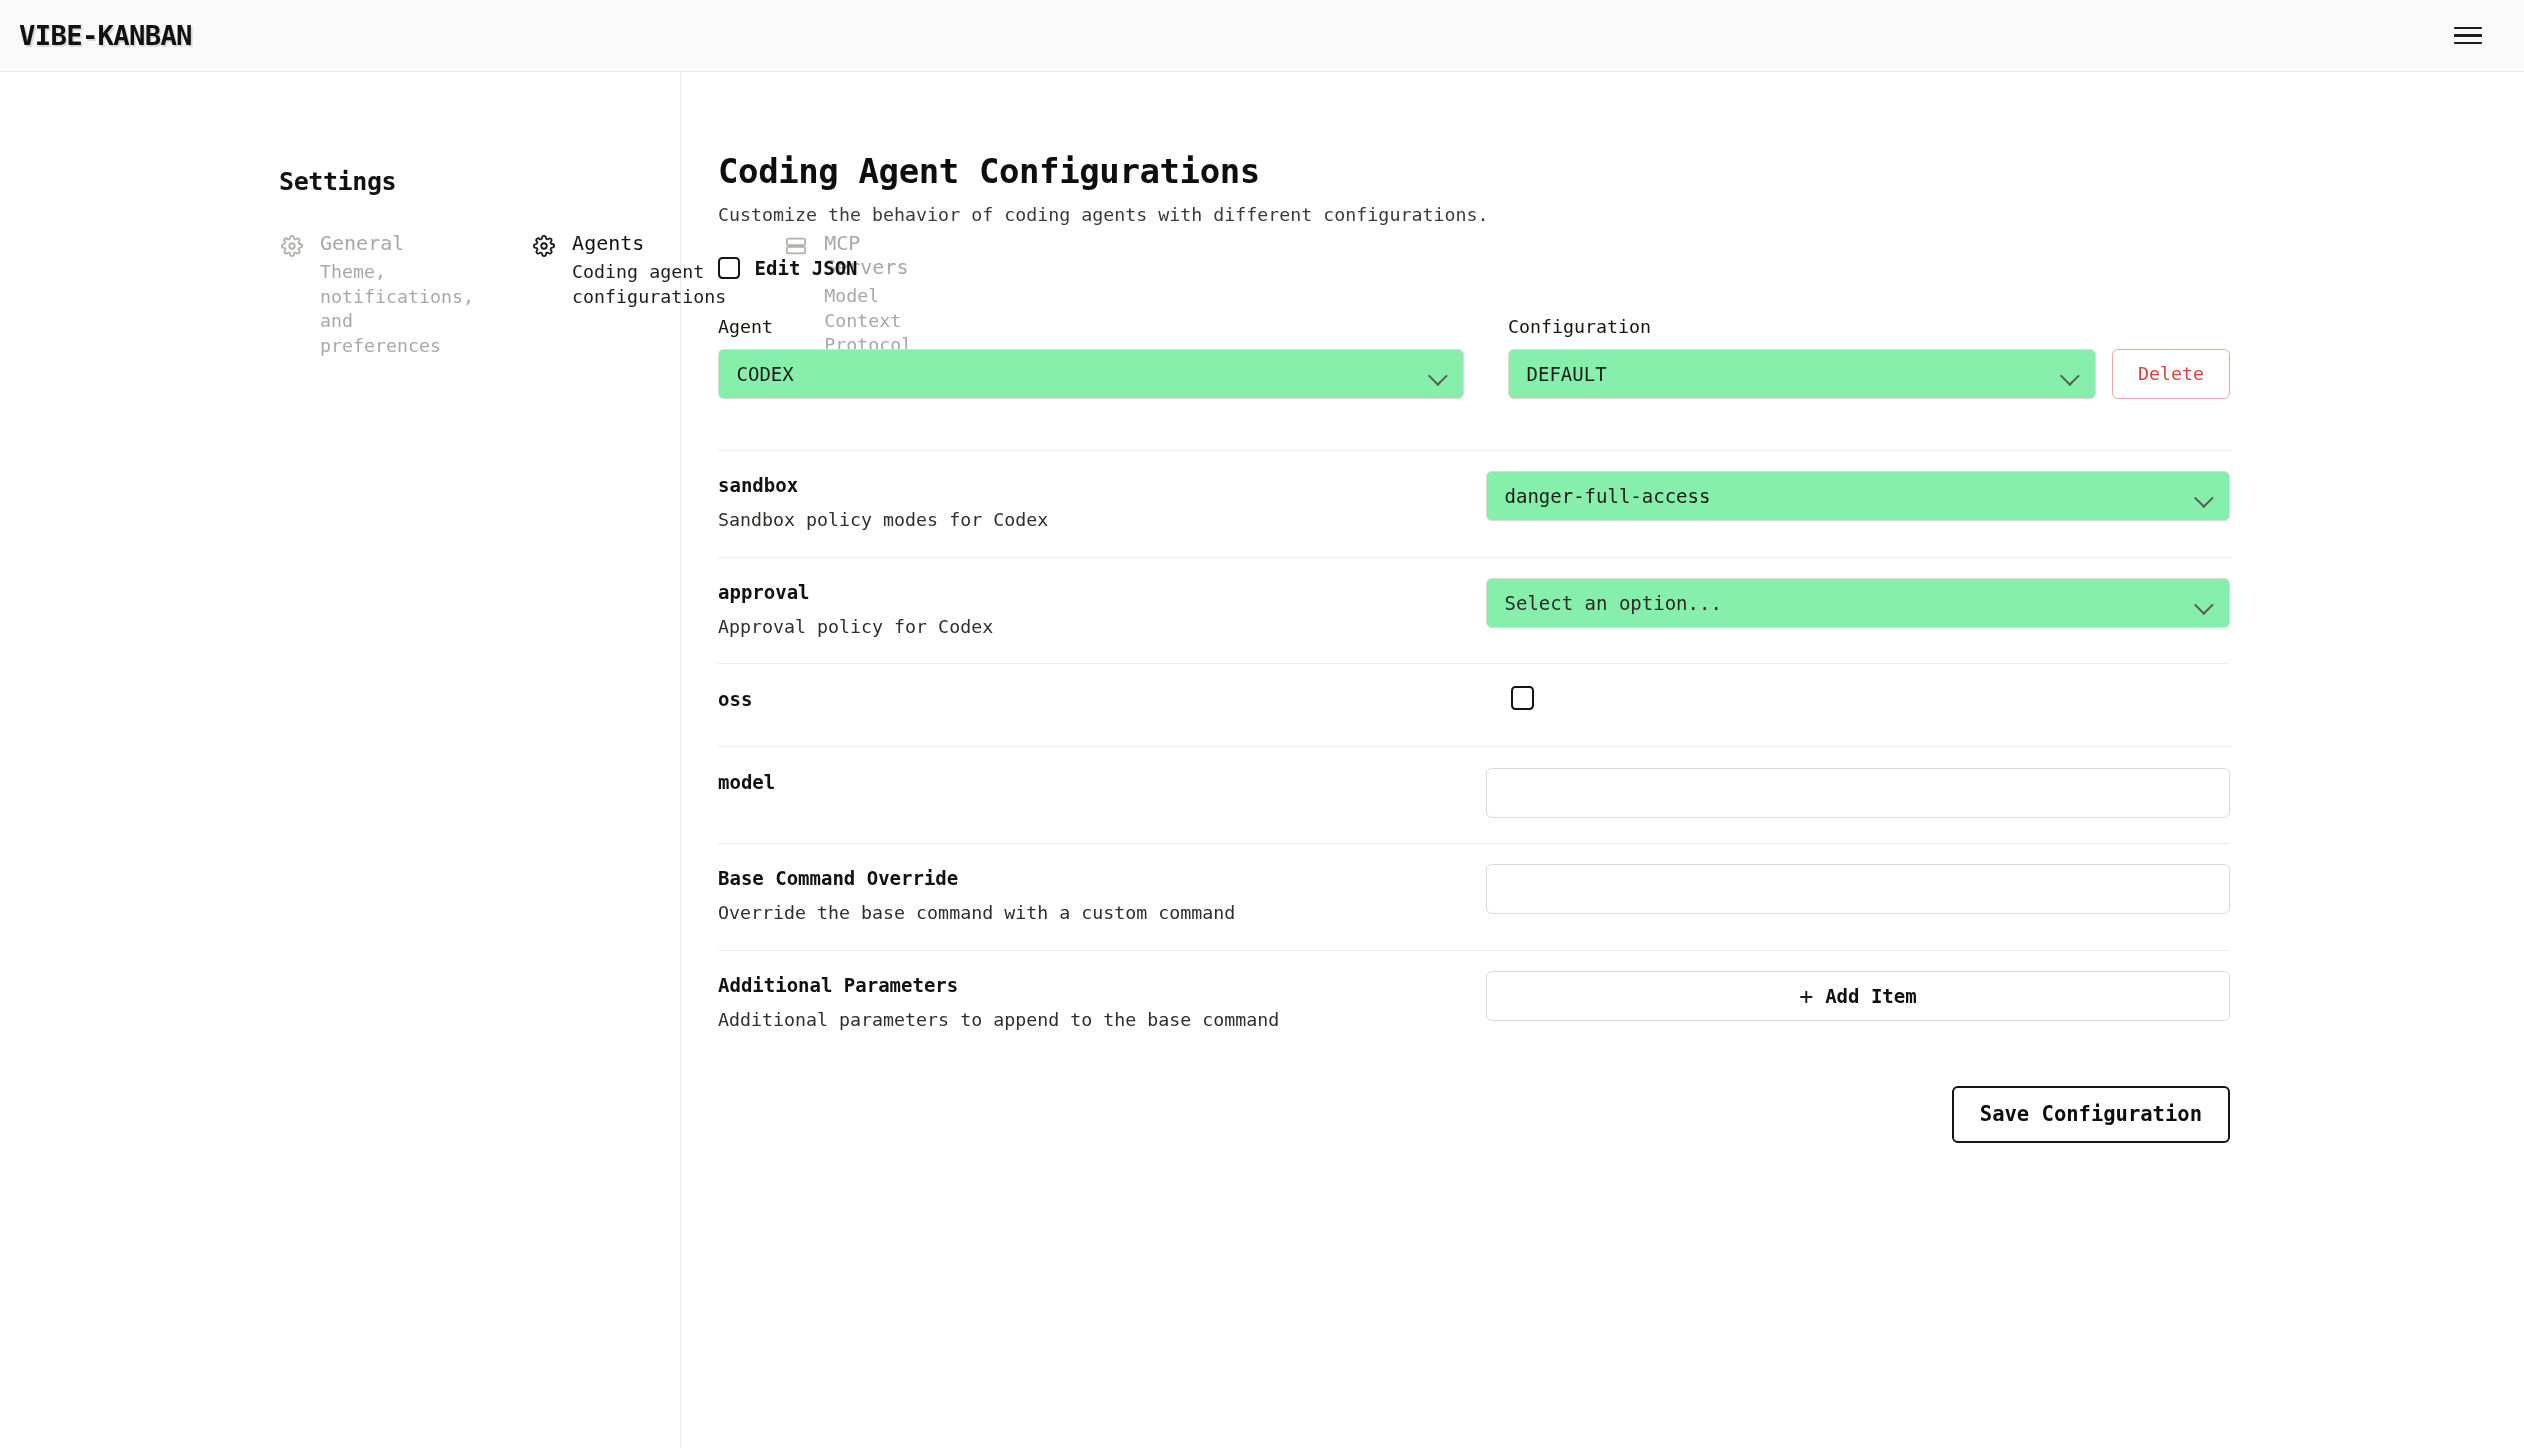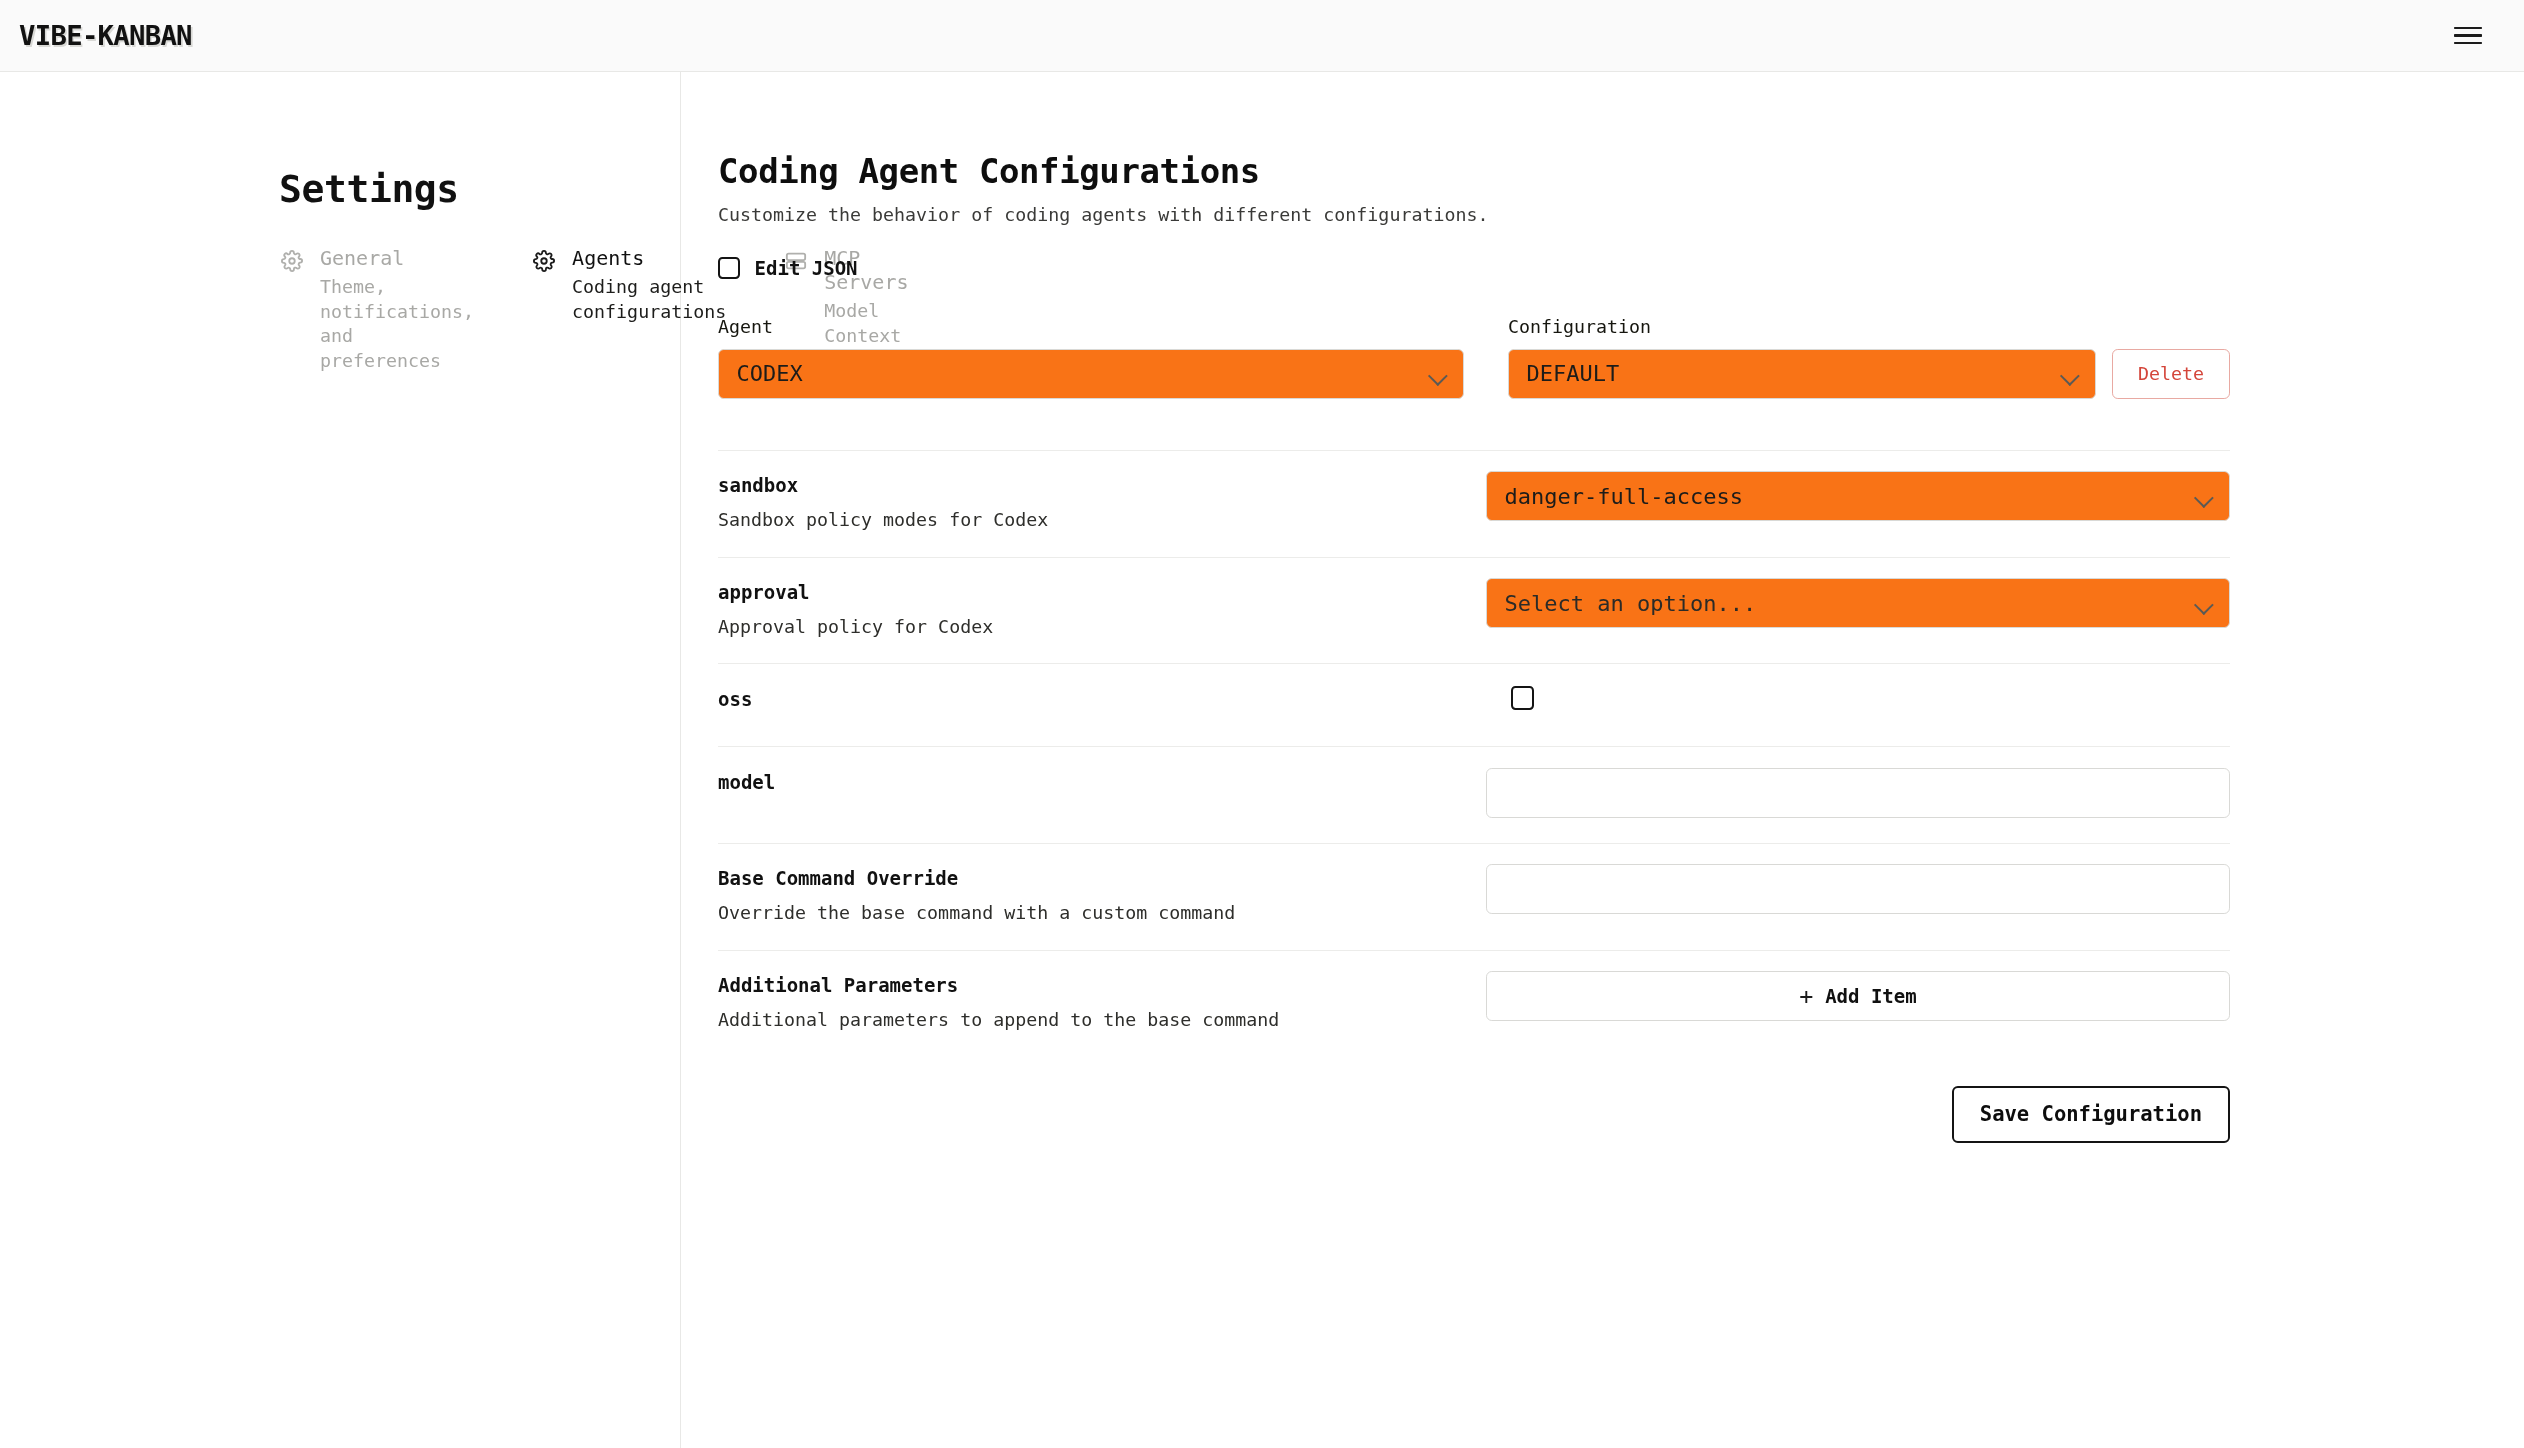--- a/index.html
+++ b/index.html
@@ -68,21 +68,21 @@
 
   
   .sidebar {
     width: 681px;
     min-width: 681px;
     border-right: 1.5px solid #e8e8e6;
     padding: 95px 0 0 279px;
     background: #ffffff;
   }
   .sidebar-title {
-    font-size: 38px;
+    font-size: 25px;
     font-weight: 700;
     color: #111;
     letter-spacing: -0.4px;
     margin-bottom: 35px;
   }
   .nav {
     display: flex;
     flex-direction: row;
     gap: 28px;
   }
@@ -173,26 +173,26 @@
   .col.config { width: 722px; }
   .field-label {
     font-size: 18.3px;
     color: #16160f;
     margin-bottom: 11.7px;
   }
   .select {
     height: 50px;
     border: 1.5px solid #d9d9d6;
     border-radius: 5.8px;
-    background: #f97316;
+    background: #86efac;
     display: flex;
     align-items: center;
     justify-content: space-between;
     padding: 0 16px 0 17.5px;
-    font-size: 22px;
+    font-size: 19px;
     color: #1c1c1a;
     cursor: pointer;
   }
   .select .placeholder { color: #2b2b28; }
   .chev {
     width: 17.5px;
     height: 10.2px;
     position: relative;
   }
   .chev::before {

